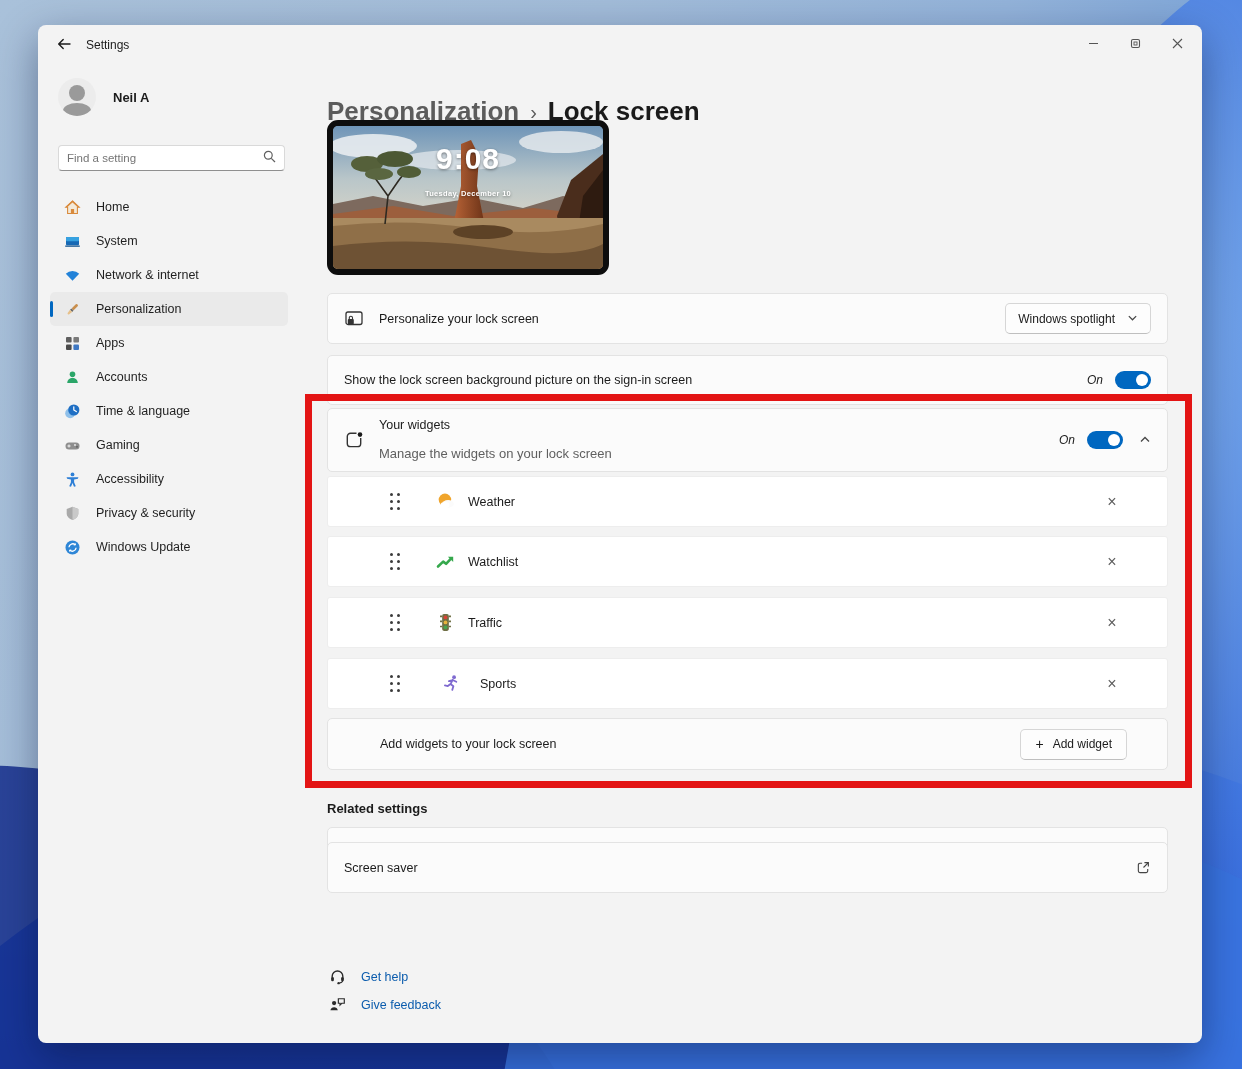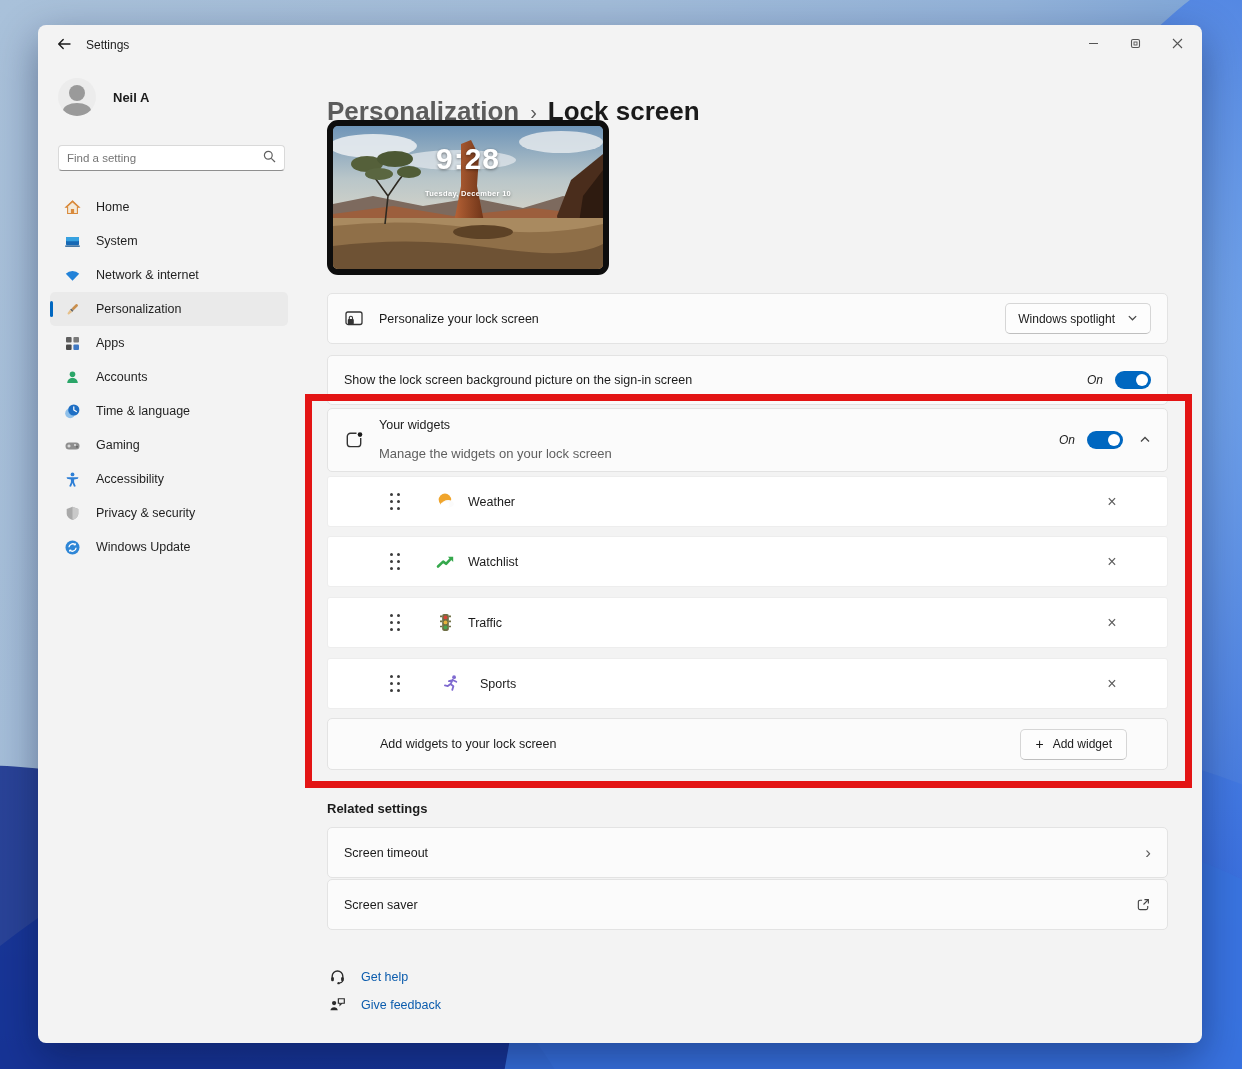--- a/index.html
+++ b/index.html
@@ -307,21 +307,21 @@
         <path d="M0 100 Q70 92 140 102 T270 98 L270 143 L0 143 Z" fill="#8f6f48"></path>
         <path d="M0 120 Q80 110 160 122 T270 118 L270 143 L0 143 Z" fill="#6e5234"></path>
         <ellipse cx="150" cy="106" rx="30" ry="7" fill="#5d4226"></ellipse>
         <path d="M52 98 L55 70 M55 70 L42 52 M55 70 L66 54 M42 52 L36 42 M66 54 L74 44" stroke="#2e2a22" stroke-width="1.6" fill="none"></path>
         <ellipse cx="34" cy="38" rx="16" ry="8" fill="#55603a"></ellipse>
         <ellipse cx="62" cy="33" rx="18" ry="8" fill="#4c5834"></ellipse>
         <ellipse cx="76" cy="46" rx="12" ry="6" fill="#515d37"></ellipse>
         <ellipse cx="46" cy="48" rx="14" ry="6" fill="#5a6640"></ellipse>
       </svg>
       <div class="preview-overlay">
-        <div class="preview-time">9:28</div>
+        <div class="preview-time">9:08</div>
         <div class="preview-date">Tuesday, December 10</div>
       </div>
     </div>
 
     <div class="card" style="top:268px; height:51px;">
       <span style="display:flex; margin-right:15px;">
         <svg width="20" height="20" viewBox="0 0 20 20">
             <rect x="2" y="3" width="16" height="12.5" rx="2" fill="none" stroke="#333" stroke-width="1.3"></rect>
             <rect x="3.8" y="10" width="6" height="5.2" rx="1" fill="#333"></rect>
             <path d="M5.3 10 V8.8 a1.6 1.6 0 0 1 3.2 0 V10" fill="none" stroke="#333" stroke-width="1.1"></path>
@@ -470,21 +470,21 @@
 
     <div class="related-heading">Related settings</div>
 
     <div class="card" style="top:802px; height:51px;">
       <span>Screen timeout</span>
       <div class="row-right">
         <span class="chev-right">›</span>
       </div>
     </div>
 
-    <div class="card" style="top:854px; height:51px;">
+    <div class="card" style="top:817px; height:51px;">
       <span>Screen saver</span>
       <div class="row-right">
         <span style="display:flex;">
           <svg width="15" height="15" viewBox="0 0 16 16">
               <path d="M6.5 3.5 H4.2 A1.7 1.7 0 0 0 2.5 5.2 v6.6 a1.7 1.7 0 0 0 1.7 1.7 h6.6 a1.7 1.7 0 0 0 1.7-1.7 V9.5" fill="none" stroke="#444" stroke-width="1.2"></path>
               <path d="M9 2.8 h4.2 v4.2 M13.2 2.8 L8 8" stroke="#444" stroke-width="1.2" fill="none"></path>
             </svg>
         </span>
       </div>
     </div>

